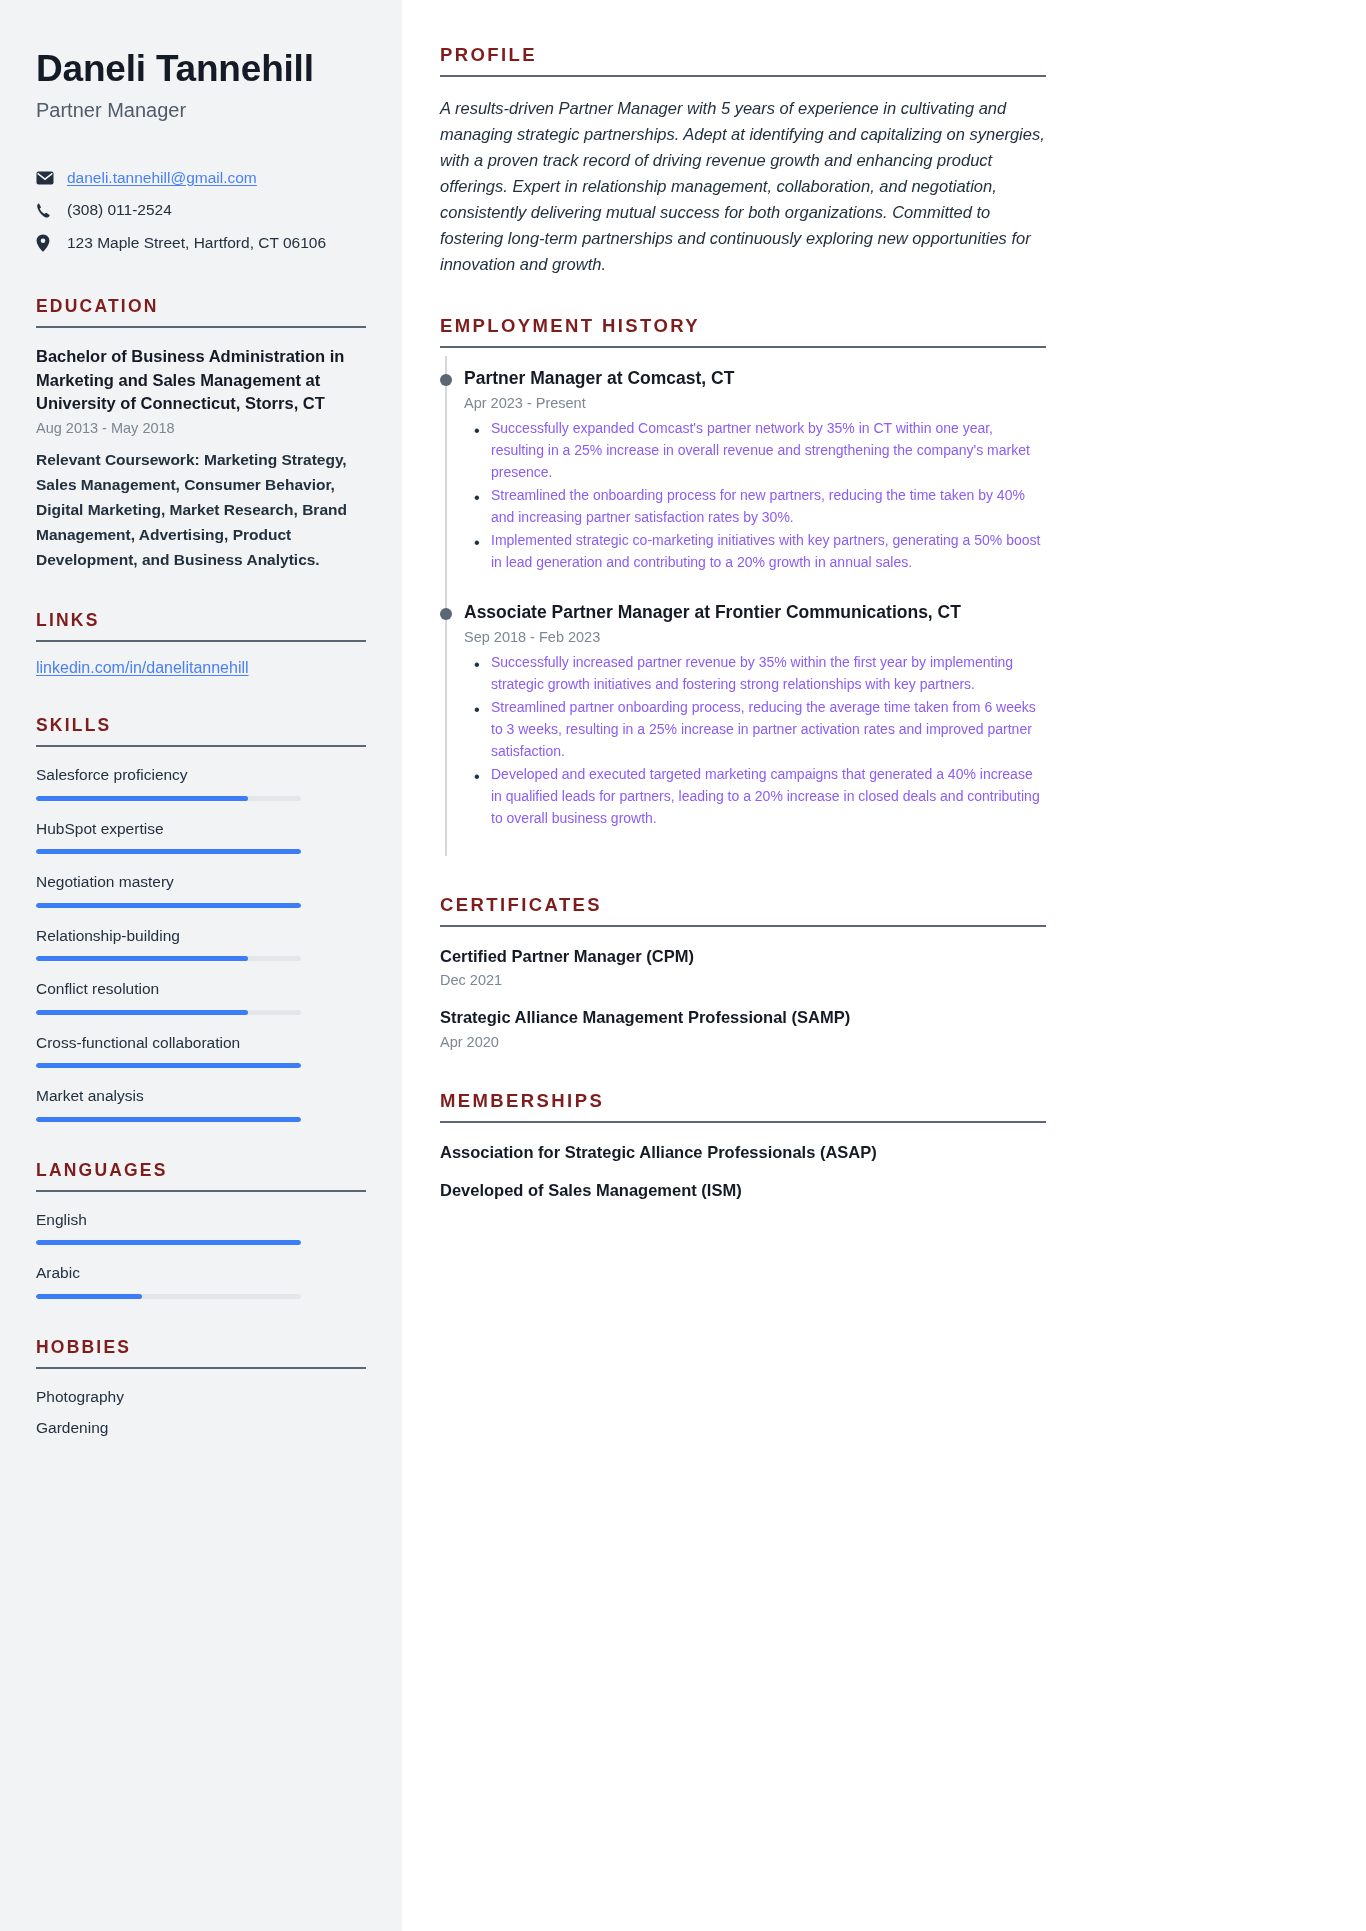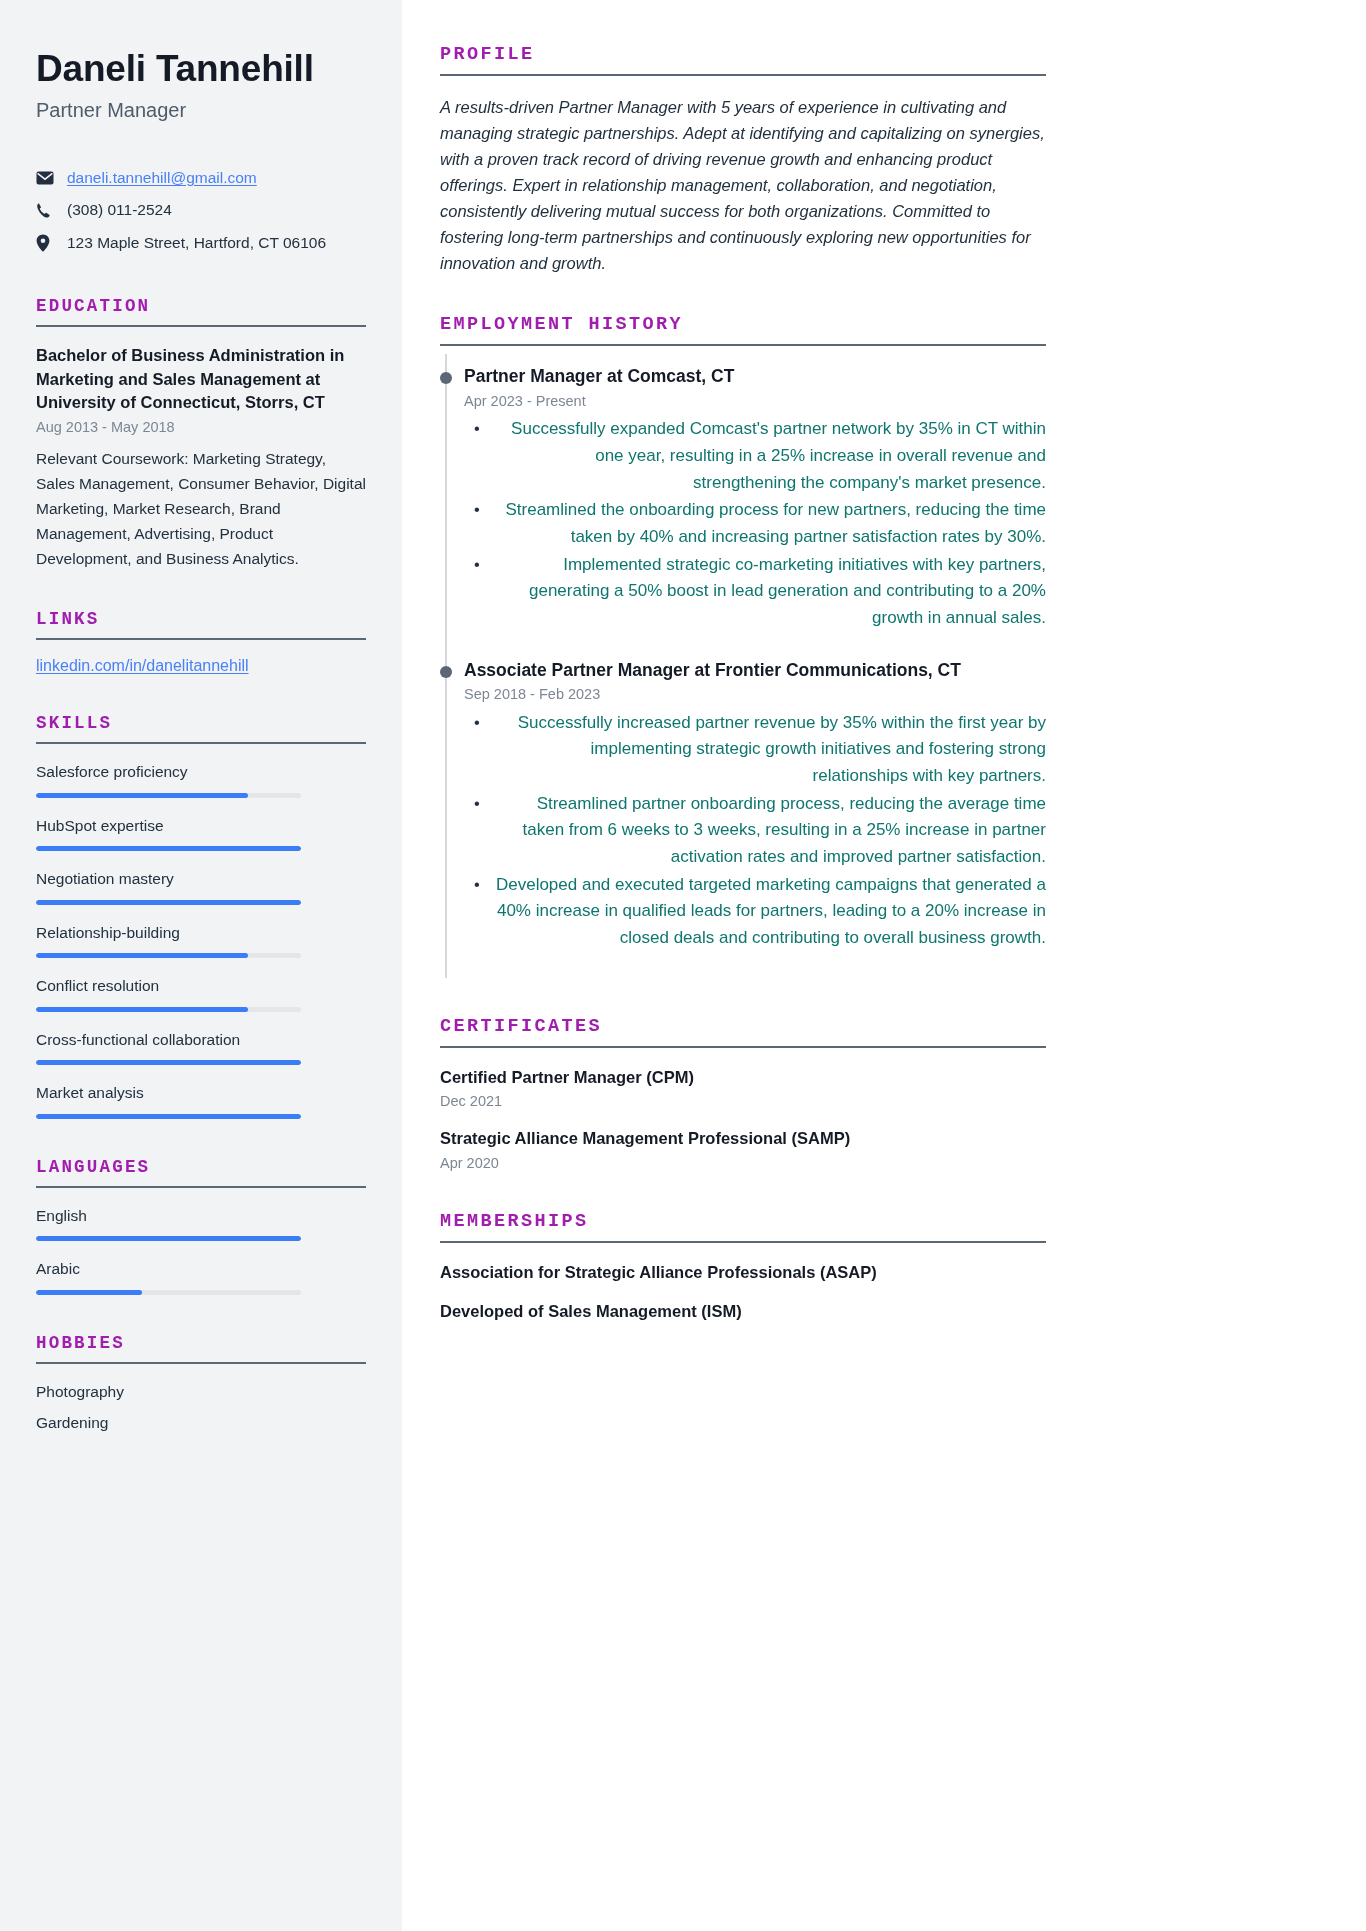--- a/index.html
+++ b/index.html
@@ -69,24 +69,23 @@
   a.link {
     color: #4a80f5;
     text-decoration: underline;
     text-underline-offset: 2px;
   }
 
   .sec-title {
     font-size: 17.5px;
     font-weight: 700;
     letter-spacing: 2.2px;
-    color: #a21caf;
+    color: #7f1d1d;
     text-transform: uppercase;
     margin: 0 0 9px 0;
-    font-family: Liberation Mono, monospace;
   }
   .sec-rule {
     height: 0;
     border-top: 2px solid #5b6775;
     margin: 0 0 17px 0;
   }
   .side-section { margin-bottom: 38px; }
 
   .edu-degree {
     font-size: 16.5px;
@@ -99,20 +98,21 @@
     font-size: 14.5px;
     color: #7c8794;
     margin: 0 0 9px 0;
     line-height: 1.4;
   }
   .edu-desc {
     font-size: 15.5px;
     line-height: 1.62;
     color: #23313f;
     margin: 0;
+    font-weight: bold;
   }
 
   .skill-row { margin-bottom: 17px; }
   .skill-label {
     font-size: 15.5px;
     line-height: 1.45;
     color: #23313f;
     margin-bottom: 9px;
   }
   .bar-track {
@@ -199,25 +199,24 @@
     margin: 0 0 5px 0;
     line-height: 1.4;
   }
   ul.bullets {
     margin: 0 0 20px 0;
     padding-left: 27px;
     list-style: none;
   }
   ul.bullets li {
     position: relative;
-    font-size: 17px;
+    font-size: 14px;
     line-height: 1.57;
-    color: #0f766e;
+    color: #8b5cf6;
     margin-bottom: 1px;
-    text-align: right;
   }
   ul.bullets li::before {
     content: "\2022";
     position: absolute;
     left: -17px;
     top: 0;
     color: #23313f;
     font-size: 16.5px;
   }
 

